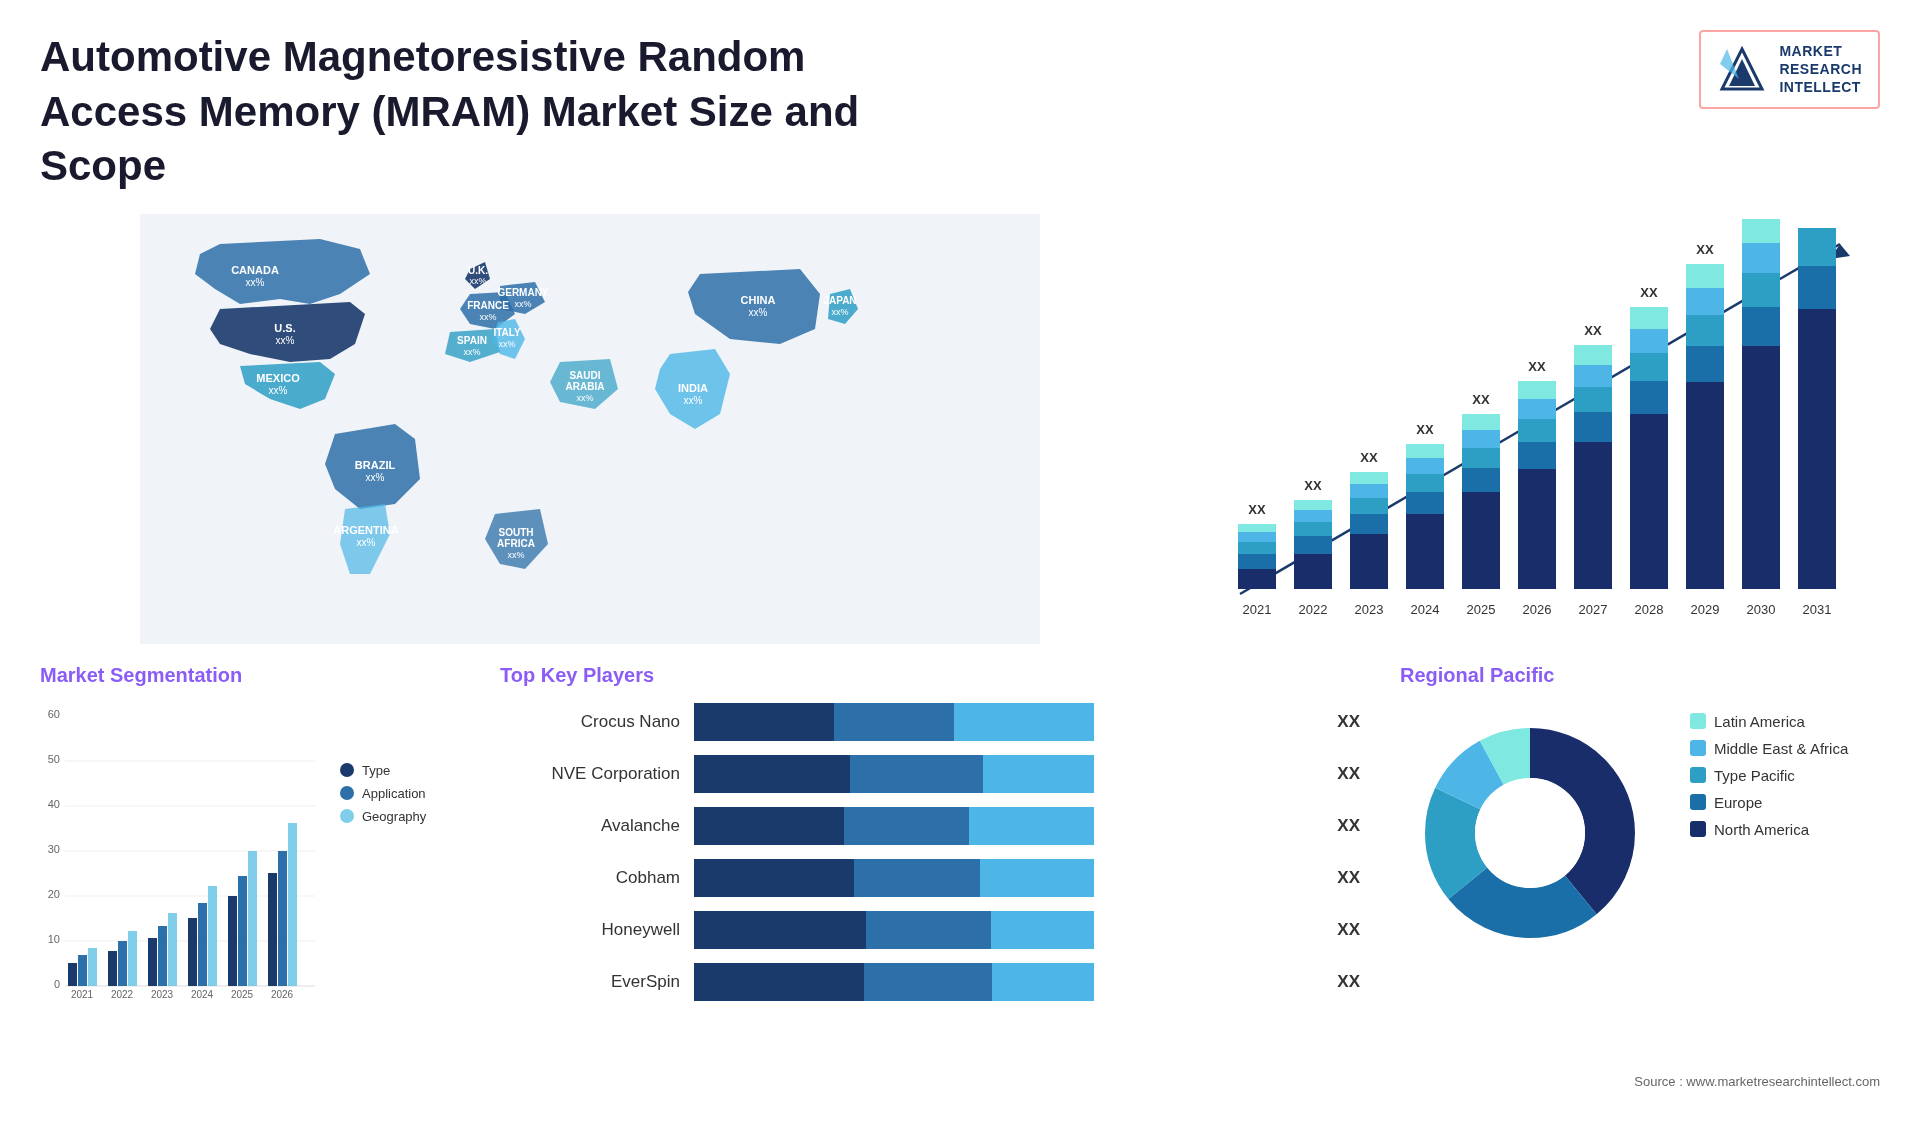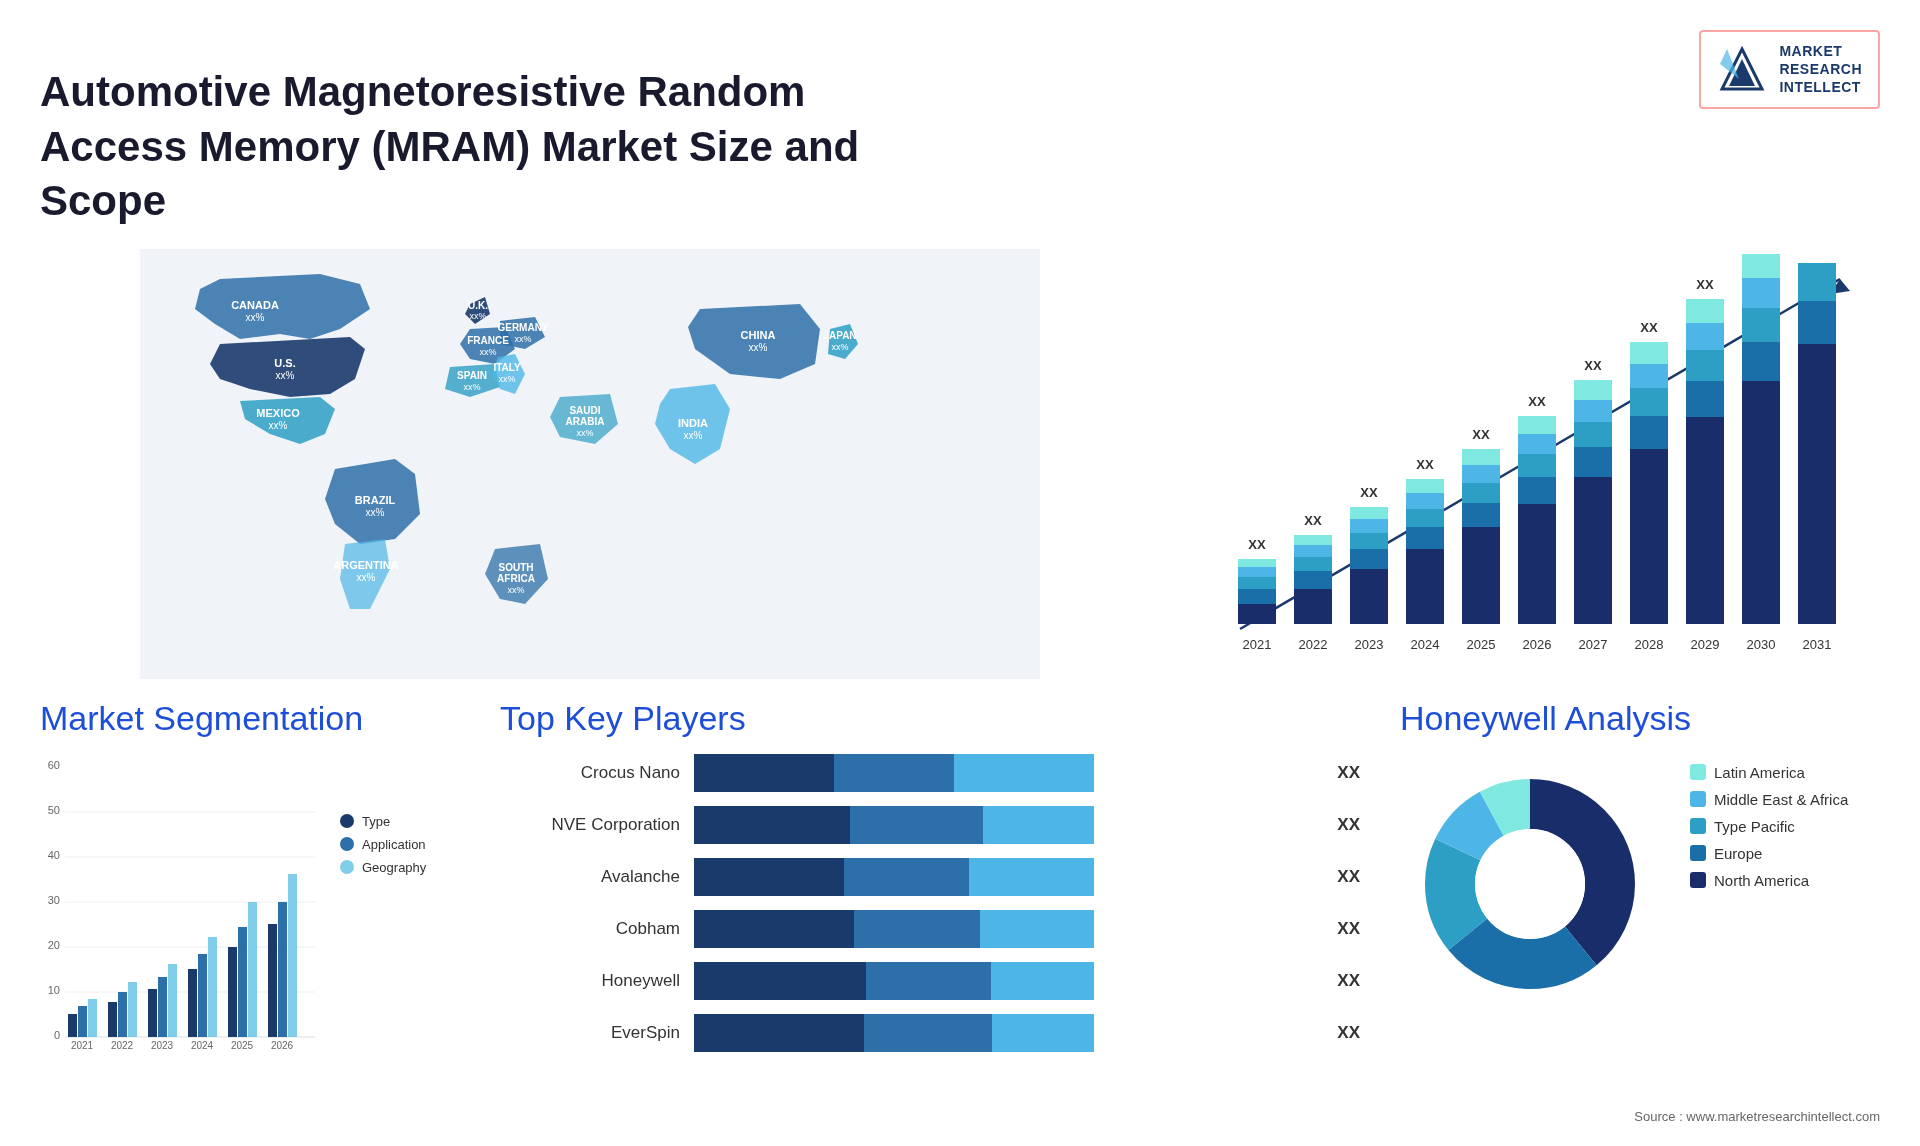--- a/index.html
+++ b/index.html
@@ -15,21 +15,20 @@
     
     .header {
       display: flex;
       justify-content: space-between;
       align-items: flex-start;
       padding: 30px 40px 20px 40px;
     }
 
     .title-block {
       flex: 1;
-      margin-top: 35px;
     }
 
     .main-title {
       font-size: 42px;
       font-weight: 700;
       color: #1a1a2e;
       line-height: 1.3;
       max-width: 850px;
     }
 
@@ -97,23 +96,23 @@
       gap: 40px;
       height: 420px;
       padding-bottom: 20px;
     }
 
     .segment-section {
       width: 420px;
     }
 
     .section-title {
-      font-size: 34px;
-      font-weight: 400;
-      color: #1d4ed8;
+      font-size: 20px;
+      font-weight: 700;
+      color: #8b5cf6;
       margin-bottom: 16px;
     }
 
     .players-section {
       flex: 1;
     }
 
     .regional-section {
       width: 480px;
     }
@@ -569,21 +568,21 @@
                 <div class="player-bar-seg2" style="width: 127.66px;"></div>
                 <div class="player-bar-seg3" style="width: 102.128px;"></div>
               </div>
             </div>
             <span class="player-xx">XX</span>
           </div>
         </div>
     </div>
 
     <div class="regional-section">
-      <div class="section-title">Honeywell Analysis</div>
+      <div class="section-title">Regional Pacific</div>
       <div class="regional-content">
 
         <svg viewBox="0 0 260 260" width="260" height="260">
 
           <circle cx="130" cy="130" r="80" fill="none" stroke="#1a2d6b" stroke-width="50" stroke-dasharray="196 307" stroke-dashoffset="0" transform="rotate(-90 130 130)"></circle>
           <circle cx="130" cy="130" r="80" fill="none" stroke="#1a6fa8" stroke-width="50" stroke-dasharray="126 377" stroke-dashoffset="-196" transform="rotate(-90 130 130)"></circle>
           <circle cx="130" cy="130" r="80" fill="none" stroke="#2d9ec4" stroke-width="50" stroke-dasharray="90 413" stroke-dashoffset="-322" transform="rotate(-90 130 130)"></circle>
           <circle cx="130" cy="130" r="80" fill="none" stroke="#4db6e6" stroke-width="50" stroke-dasharray="50 453" stroke-dashoffset="-412" transform="rotate(-90 130 130)"></circle>
           <circle cx="130" cy="130" r="80" fill="none" stroke="#7fe8e0" stroke-width="50" stroke-dasharray="40 463" stroke-dashoffset="-462" transform="rotate(-90 130 130)"></circle>
 

